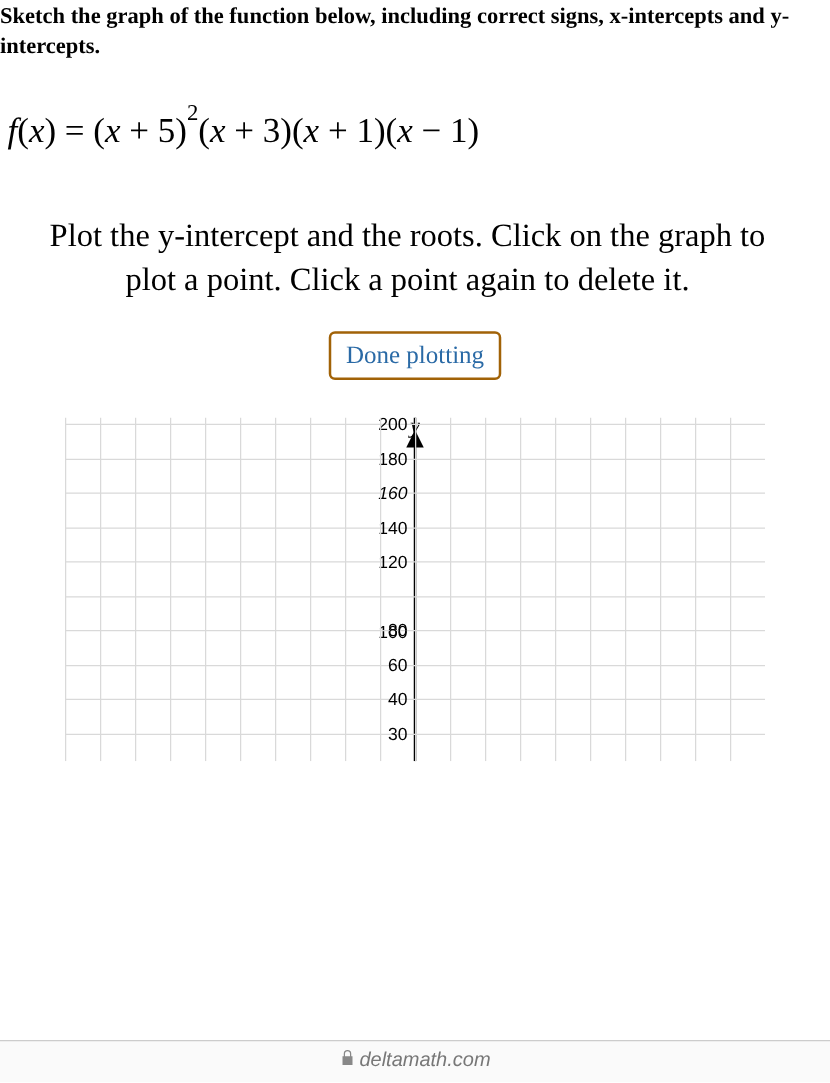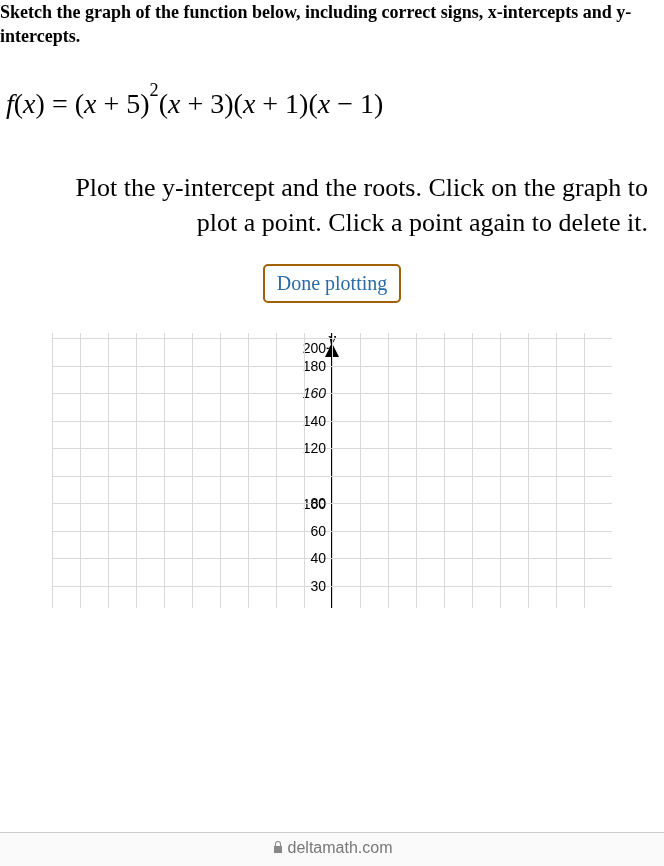--- a/index.html
+++ b/index.html
@@ -22,23 +22,23 @@
     font-family: 'Times New Roman', serif;
     font-size: 28px;
     padding: 18px 16px 40px 6px;
     font-style: italic;
   }
   .equation .paren { font-style: normal; }
   .equation .num { font-style: normal; }
   .equation sup { font-size: 0.65em; font-style: normal; position: relative; top:-0.35em;}
   .instructions {
     font-size: 26px;
-    text-align: right;
+    text-align: center;
     line-height: 1.35;
-    padding: 10px 16px 18px 30px;
+    padding: 10px 42px 18px 30px;
   }
   .done-row {
     text-align: center;
     padding: 6px 0 4px 0;
   }
   .done-btn {
     display: inline-block;
     border: 2px solid #a16207;
     color: #2a6aa6;
     background: #fff;
@@ -103,20 +103,21 @@
     left: 0; right: 0;
     bottom: 0;
     height: 34px;
     border-top: 1px solid #ccc;
     background: #fafafa;
     text-align: center;
     font-family: Arial, sans-serif;
     font-size: 16px;
     color: #777;
     padding-top: 6px;
+    font-style: italic;
   }
   .lock-icon {
     display: inline-block;
     vertical-align: middle;
     margin-right: 4px;
   }
   .fade {
     position: absolute;
     left:0; right:0; bottom:34px; height:20px;
     background: linear-gradient(to bottom, rgba(255,255,255,0), #fff);
@@ -136,21 +137,21 @@
 <div class="done-row">
   <button class="done-btn">Done plotting</button>
 </div>
 
 <div class="chart-wrap">
   <div class="ylabel">y</div>
   <div class="axis-arrow"></div>
   <div class="chart" id="chart-area">
     <div class="yaxis"></div>
   <div class="grid-h" style="top: 5px;"></div>
-      <div class="tick" style="top: 15px;">200</div>
+      <div class="tick" style="top: 5px;">200</div>
       <div class="grid-h" style="top: 32.5px;"></div>
       <div class="tick" style="top: 32.5px;">180</div>
       <div class="grid-h" style="top: 60px;"></div>
       <div class="tick" style="top: 60px; font-style: italic;">160</div>
       <div class="grid-h" style="top: 87.5px;"></div>
       <div class="tick" style="top: 87.5px;">140</div>
       <div class="grid-h" style="top: 115px;"></div>
       <div class="tick" style="top: 115px;">120</div>
       <div class="grid-h" style="top: 142.5px;"></div>
       <div class="tick" style="top: 142.5px; margin-top: 28px;">100</div>

